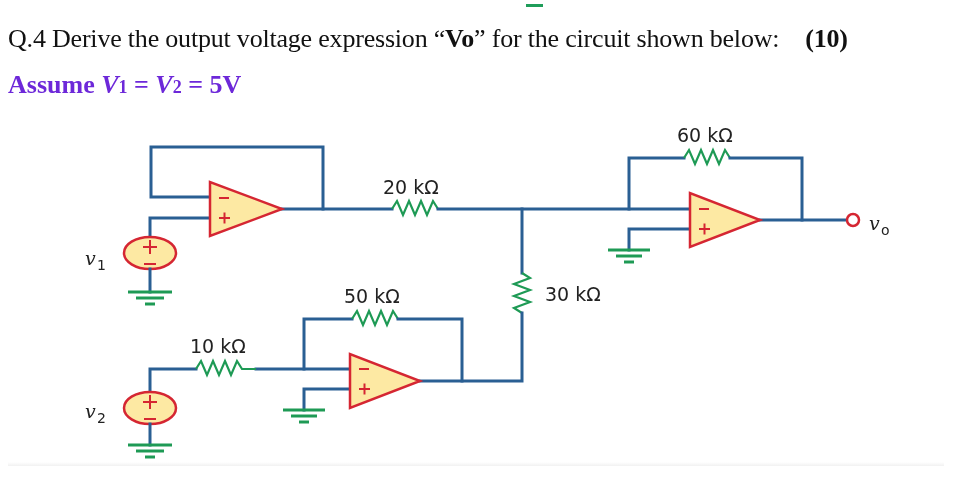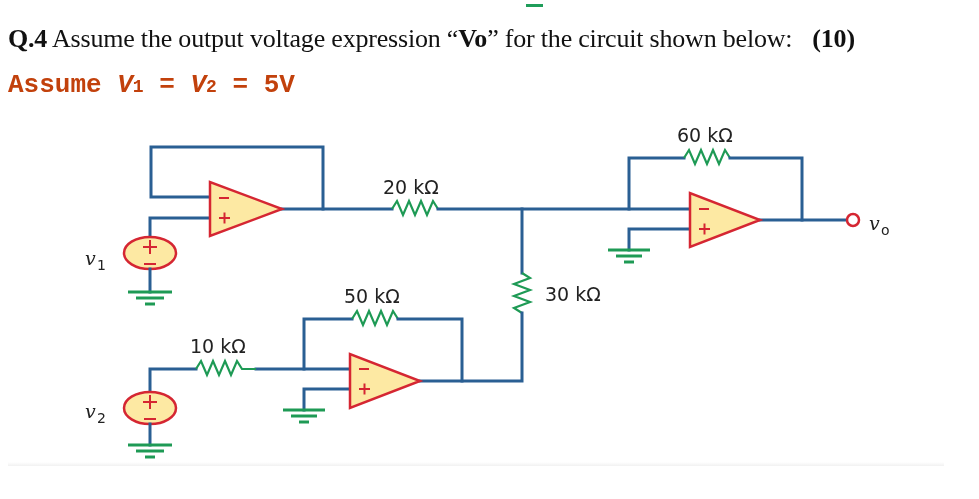--- a/index.html
+++ b/index.html
@@ -3,26 +3,26 @@
   <meta charset="utf-8">
   <style>
     html, body { margin: 0; padding: 0; background: #ffffff; }
     body { width: 979px; height: 499px; position: relative; overflow: hidden; }
     .green-mark { position: absolute; left: 526px; top: 4px; width: 17px; height: 3px; background: #1f9d5a; }
     .q-line {
       position: absolute; left: 8px; top: 24px;
       font-family: "Liberation Serif", serif; font-size: 26px; color: #111;
       white-space: nowrap; letter-spacing: -0.2px;
     }
-    .q-line b { font-weight: bold; }
+    .q-line b { font-weight: normal; }
     .q-line .vo { font-weight: bold; }
-    .q-line .marks { font-weight: bold; margin-left: 20px; }
+    .q-line .marks { font-weight: bold; margin-left: 26px; }
     .assume {
       position: absolute; left: 8px; top: 70px;
-      font-family: Liberation Mono, monospace; font-size: 26px; font-weight: bold; color: #c2410c;
+      font-family: Liberation Serif, serif; font-size: 26px; font-weight: bold; color: #6d28d9;
       white-space: nowrap;
     }
     .assume .v { font-style: italic; }
     .assume .sub { font-size: 18px; font-style: normal; }
     .circuit-bg { position: absolute; left: 8px; top: 118px; width: 936px; height: 344px; background: #ffffff; }
     .bottom-band { position: absolute; left: 8px; top: 462px; width: 936px; height: 4px; background: linear-gradient(#ffffff, #f1f1f1); }
     svg { position: absolute; left: 0; top: 0; }
     .wire { stroke: #2a5f93; stroke-width: 3; fill: none; stroke-linecap: square; }
     .res { stroke: #1e9a55; stroke-width: 2.2; fill: none; stroke-linejoin: miter; }
     .gnd { stroke: #1e9a55; stroke-width: 3; }
@@ -33,21 +33,21 @@
     .lbl { font-family: "DejaVu Sans", sans-serif; font-size: 19px; fill: #222; }
     .vlbl { font-family: "DejaVu Serif", serif; font-style: italic; font-size: 19px; fill: #222; }
     .vsub { font-family: "DejaVu Sans", sans-serif; font-size: 14px; fill: #222; }
   </style>
 </head>
 <body>
 
 <div class="green-mark"></div>
 
 <div class="q-line">
-  <b>Q.4</b><span> Assume the output voltage expression “</span><span class="vo">Vo</span><span>” for the circuit shown below:</span><span class="marks">(10)</span>
+  <b>Q.4</b><span> Derive the output voltage expression “</span><span class="vo">Vo</span><span>” for the circuit shown below:</span><span class="marks">(10)</span>
 </div>
 
 <div class="assume">
   <span>Assume </span><span class="v">V</span><span class="sub">1</span><span> = </span><span class="v">V</span><span class="sub">2</span><span> = 5V</span>
 </div>
 
 <div class="circuit-bg"></div>
 <div class="bottom-band"></div>
 
 <svg width="979" height="499" viewBox="0 0 979 499">

